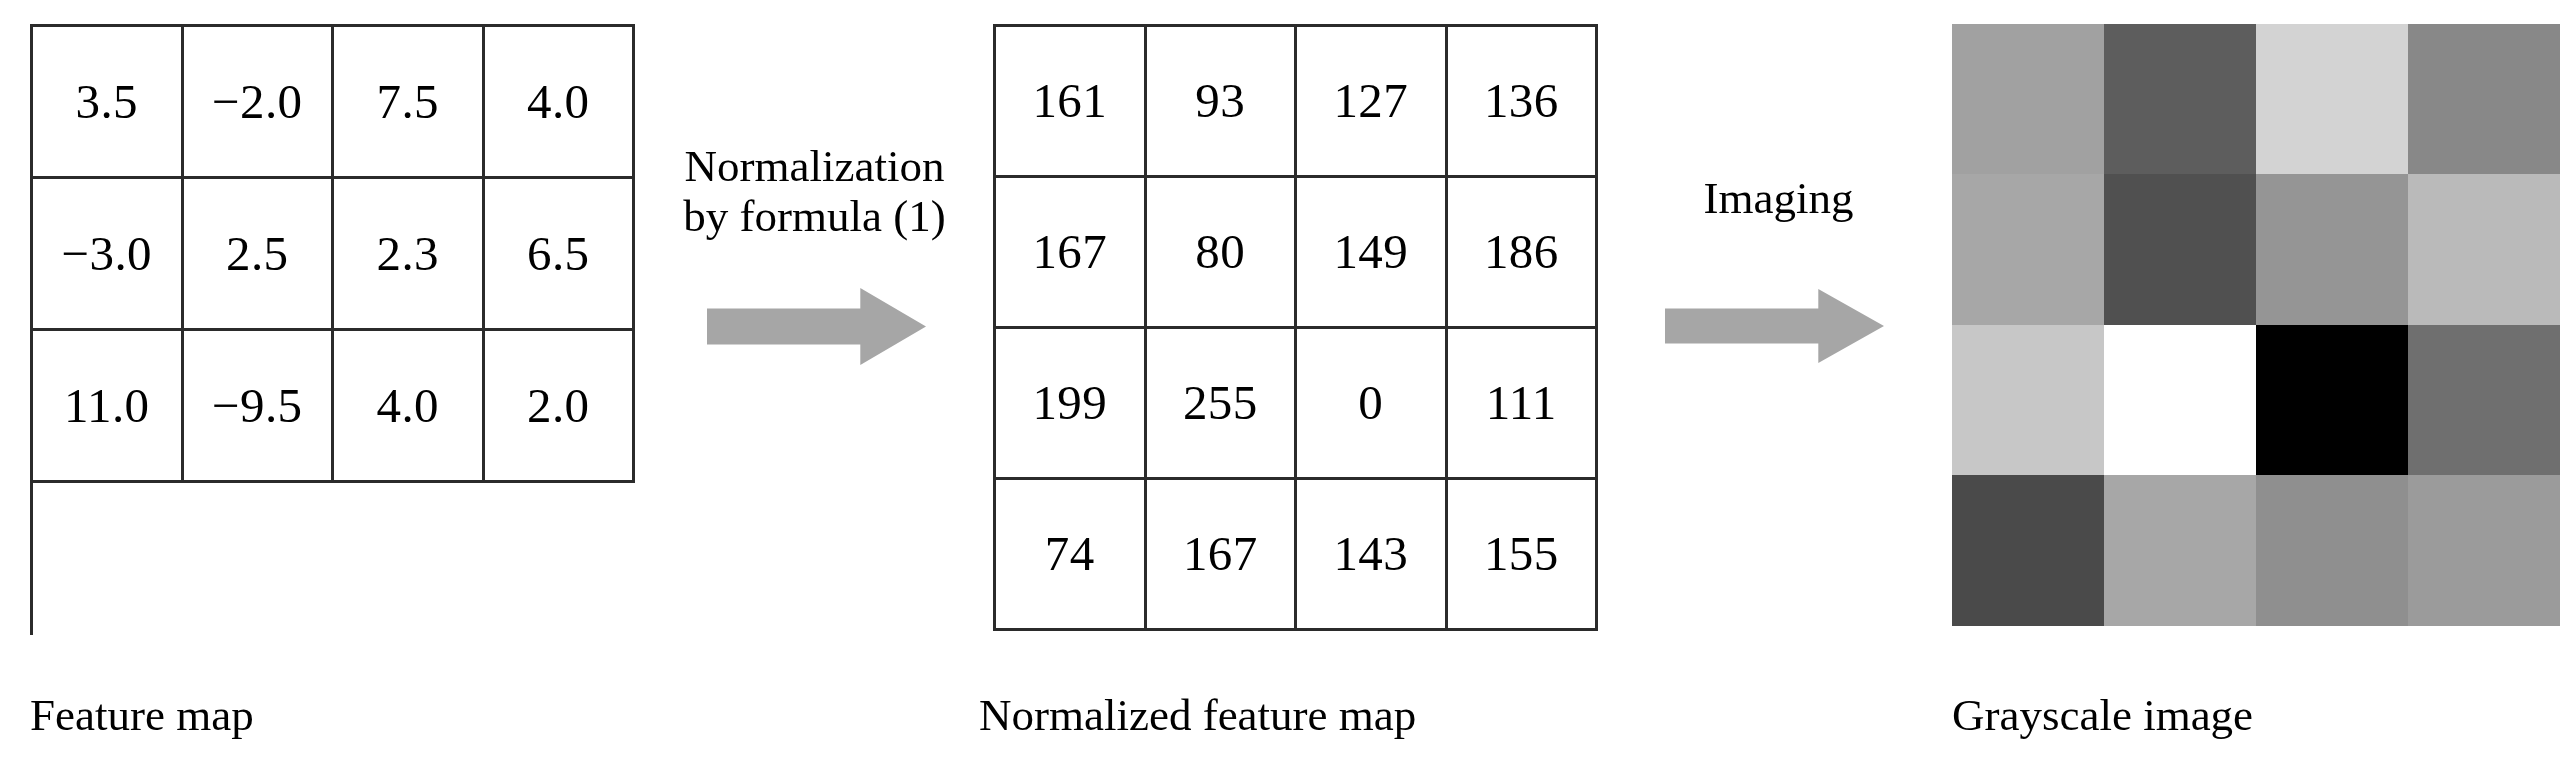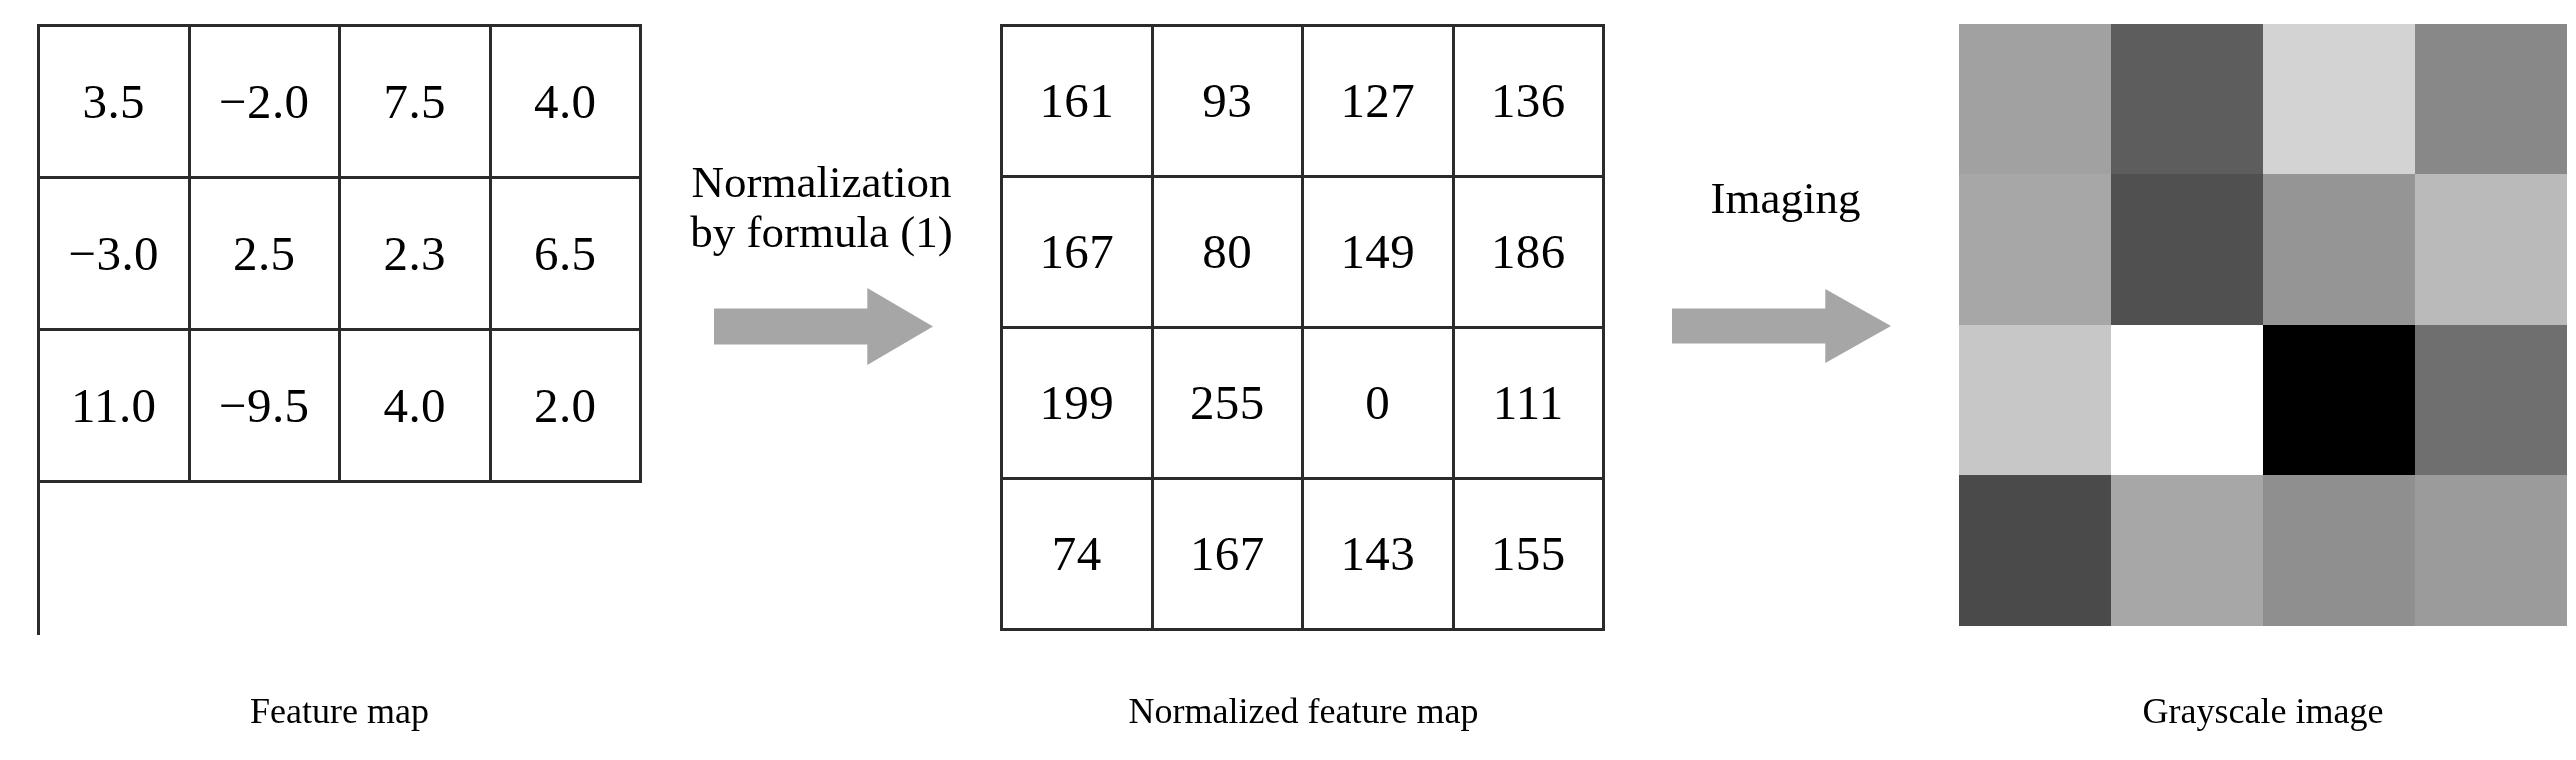--- a/index.html
+++ b/index.html
@@ -14,21 +14,20 @@
     font-family: "Liberation Serif", "DejaVu Serif", serif;
     color: #000000;
     overflow: hidden;
   }
 
   .stage {
     position: absolute;
     left: 0; top: 0;
     width: 2149px;
     height: 761px;
-    margin-left: 7px;
   }
 
   
   .grid {
     position: absolute;
     display: grid;
     grid-template-columns: repeat(4, 1fr);
     grid-template-rows: repeat(4, 1fr);
     border-top: 3.9px solid #2b2b2b;
     border-left: 3.9px solid #2b2b2b;
@@ -87,33 +86,32 @@
     line-height: 1.12;
     text-align: center;
     white-space: pre-line;
     color: #000;
   }
   .arrow-shape {
     position: absolute;
   }
 
   #arrow-group-normalization { left: 658px; top: 141px; width: 313px; height: 235px; }
-  #arrow-group-normalization .arrow-label { left: 0; top: 16px; width: 313px; }
+  #arrow-group-normalization .arrow-label { left: 0; top: 0; width: 313px; }
   #arrow-group-normalization .arrow-shape { left: 49px; top: 147px; width: 219px; height: 77px; }
 
   #arrow-group-imaging { left: 1614px; top: 157px; width: 329px; height: 212px; }
   #arrow-group-imaging .arrow-label { left: 0; top: 16px; width: 329px; }
   #arrow-group-imaging .arrow-shape { left: 51px; top: 132px; width: 219px; height: 74px; }
 
   
   .caption {
     position: absolute;
-    font-size: 36px;
+    font-size: 45px;
     line-height: 1;
-    text-align: center;
     white-space: nowrap;
     color: #000;
   }
   #caption-feature-map      { left: 30px;   top: 693px; width: 605px; }
   #caption-normalized-map   { left: 979px; top: 693px; width: 635px; }
   #caption-grayscale-image  { left: 1952px; top: 693px; width: 608px; }
 </style>
 </head>
 <body>
 

